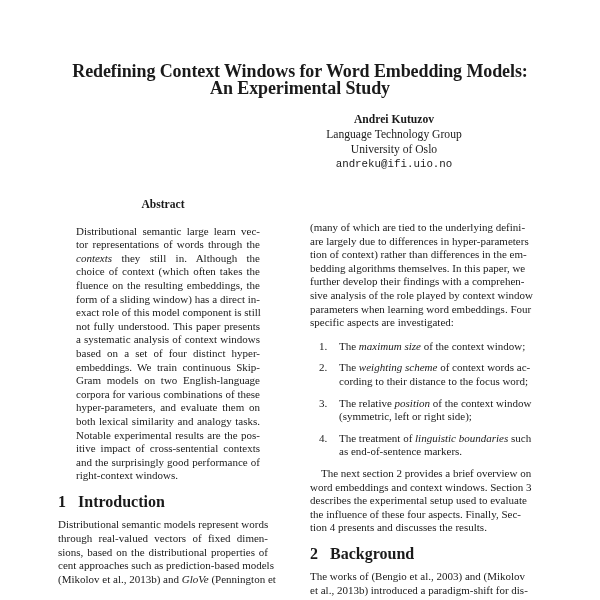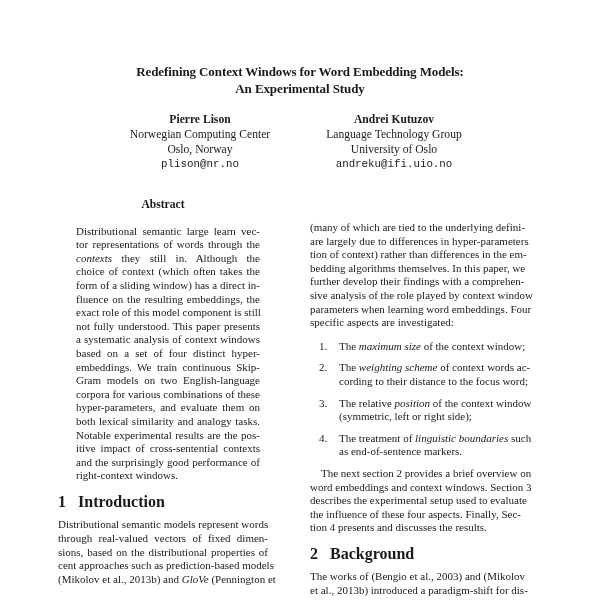--- a/index.html
+++ b/index.html
@@ -5,21 +5,21 @@
   html, body { margin: 0; padding: 0; }
   body {
     width: 600px; height: 600px; overflow: hidden;
     background: #ffffff; color: #1a1a1a;
     font-family: "Liberation Serif", "DejaVu Serif", serif;
     position: relative;
   }
   .page { position: absolute; left: 0; top: 0; width: 600px; height: 600px; }
   .title {
     position: absolute; left: 60px; top: 63px; width: 480px;
-    text-align: center; font-weight: bold; font-size: 13px; line-height: 17px;
+    text-align: center; font-weight: bold; font-size: 18px; line-height: 17px;
     letter-spacing: -0.1px;
   }
   .author {
     position: absolute; top: 112px; width: 220px; text-align: center;
     font-size: 11.6px; line-height: 15px;
   }
   .author .name { font-weight: bold; }
   .author .email { font-family: "Liberation Mono", "DejaVu Sans Mono", monospace; font-size: 10.8px; }
   .author.a1 { left: 90px; }
   .author.a2 { left: 284px; }
@@ -44,43 +44,37 @@
 </head>
 <body>
 
 <div class="page">
 
   <div class="title">
     <div>Redefining Context Windows for Word Embedding Models:</div>
     <div>An Experimental Study</div>
   </div>
 
-  <div class="author a1">
-    <div class="name">Pierre Lison</div>
-    <div>Norwegian Computing Center</div>
-    <div>Oslo, Norway</div>
-    <div class="email">plison@nr.no</div>
-  </div>
 
   <div class="author a2">
     <div class="name">Andrei Kutuzov</div>
     <div>Language Technology Group</div>
     <div>University of Oslo</div>
     <div class="email">andreku@ifi.uio.no</div>
   </div>
 
   <div class="col left">
     <div class="abs-heading">Abstract</div>
     <div class="abstract" id="abstract-body">
         <span class="line">Distributional semantic large learn vec-</span>
         <span class="line">tor representations of words through the</span>
         <span class="line"><em>contexts</em><span> they still in.  Although the</span></span>
         <span class="line">choice of context (which often takes the</span>
+        <span class="line">fluence on the resulting embeddings, the</span>
         <span class="line">form of a sliding window) has a direct in-</span>
-        <span class="line">fluence on the resulting embeddings, the</span>
         <span class="line">exact role of this model component is still</span>
         <span class="line">not fully understood.  This paper presents</span>
         <span class="line">a systematic analysis of context windows</span>
         <span class="line">based on a set of four distinct hyper-</span>
         <span class="line">embeddings.  We train continuous Skip-</span>
         <span class="line">Gram models on two English-language</span>
         <span class="line">corpora for various combinations of these</span>
         <span class="line">hyper-parameters, and evaluate them on</span>
         <span class="line">both lexical similarity and analogy tasks.</span>
         <span class="line">Notable experimental results are the pos-</span>

